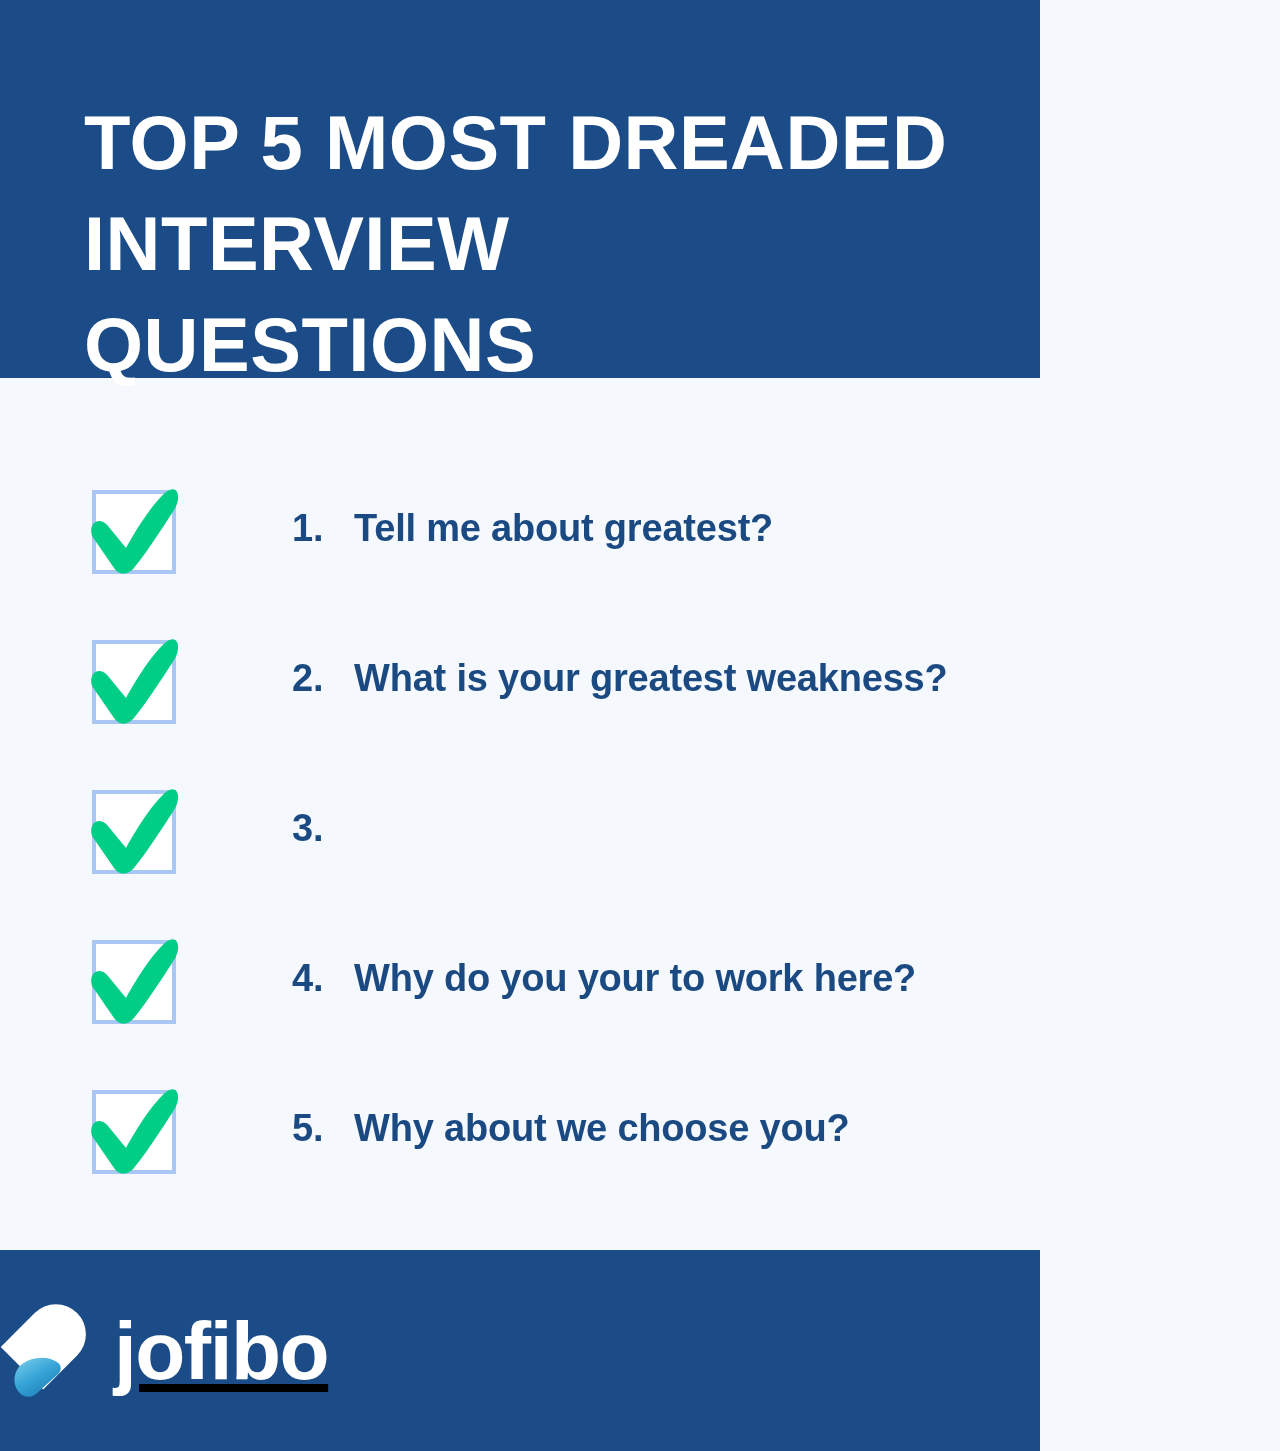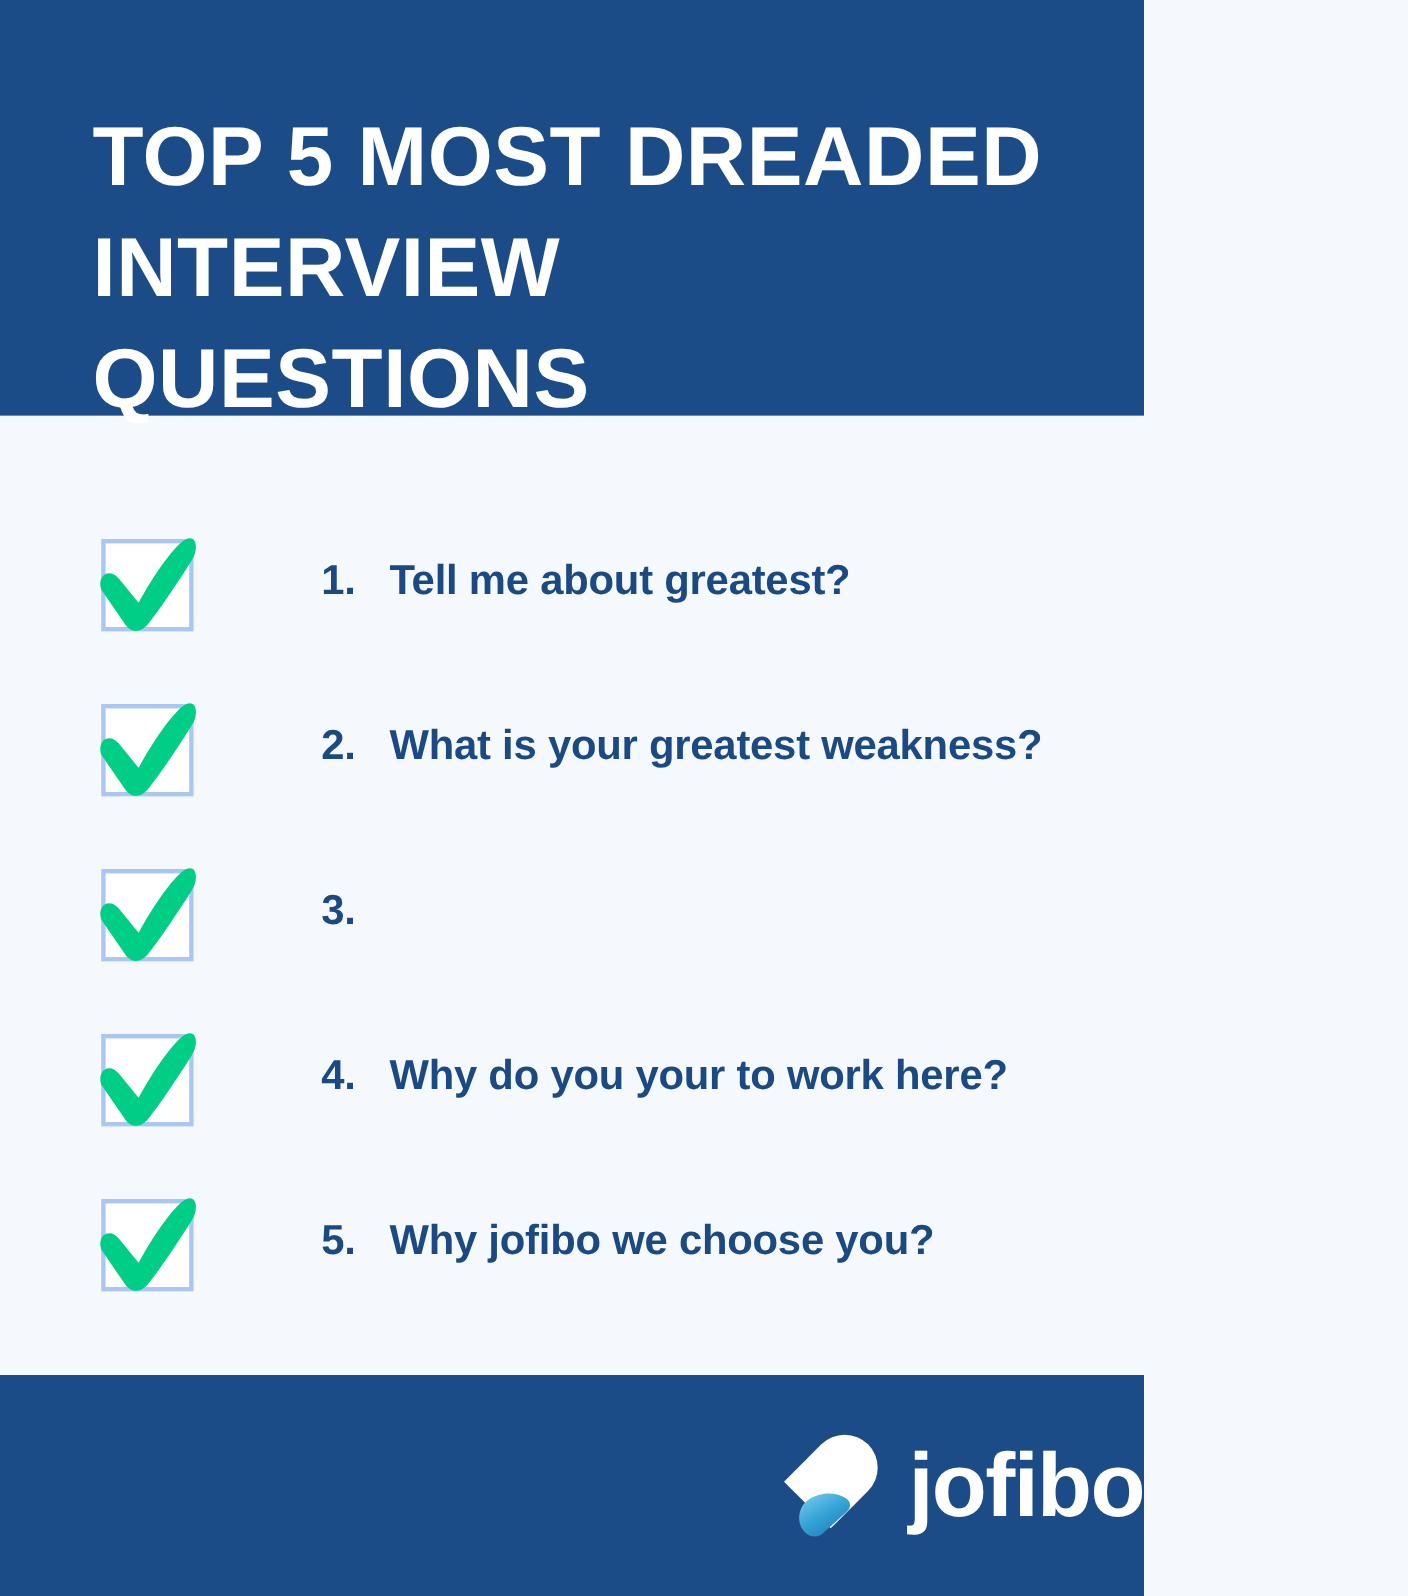--- a/index.html
+++ b/index.html
@@ -108,21 +108,22 @@
     flex: 0 0 auto;
   }
 
   
   .footer {
     background: #1b4c88;
     height: 201px;
     flex: 0 0 auto;
     display: flex;
     align-items: center;
-    justify-content: flex-end;
+    justify-content: flex-start;
+    text-decoration: underline;
   }
   .logo {
     display: flex;
     align-items: center;
     gap: 22px;
   }
   .logo-mark {
     width: 92px;
     height: 100px;
     flex: 0 0 auto;
@@ -202,21 +203,21 @@
 
       <li class="list-item">
         <span class="checkbox-wrap">
           <span class="checkbox-box"></span>
           <svg class="checkbox-tick" viewBox="0 0 96 100">
             <path d="M6 58 C 2 44, 14 38, 22 48 L 40 70 C 52 48, 68 24, 80 14 C 92 5, 96 20, 88 32 C 74 54, 58 78, 48 90 C 41 98, 33 97, 28 90 Z" fill="#00ce87"></path>
           </svg>
         </span>
         <span class="item-text">
           <span class="item-num">5.</span>
-          <span class="item-label">Why jofibo we choose you?</span>
+          <span class="item-label">Why about we choose you?</span>
         </span>
       </li>
 
     </ul>
   </main>
 
   <footer class="footer">
     <div class="logo">
       <svg class="logo-mark" viewBox="0 0 92 100">
         <defs>

